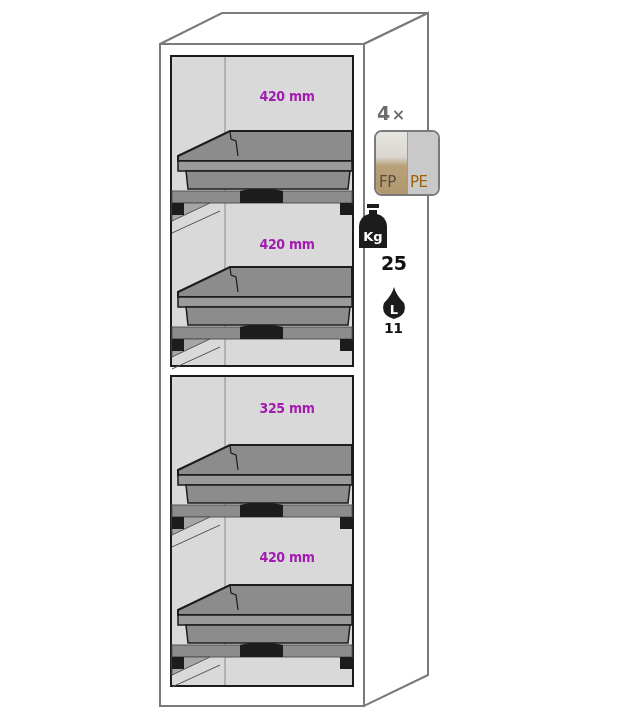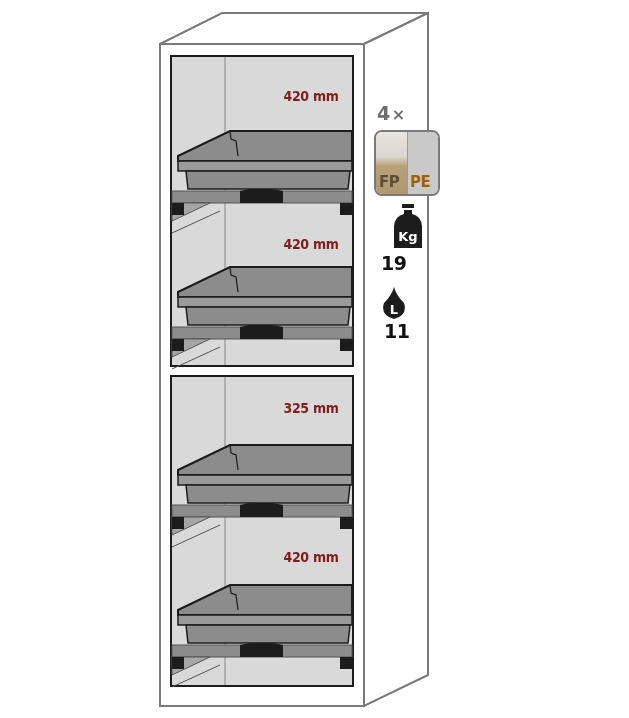--- a/index.html
+++ b/index.html
@@ -1,30 +1,30 @@
 <!DOCTYPE html>
 <html><head>
 <meta charset="utf-8">
 <style>
   html, body { margin:0; padding:0; background:#ffffff; }
   body { width:629px; height:718px; position:relative; overflow:hidden; font-family:"DejaVu Sans", sans-serif; }
   .cabinet-svg { position:absolute; left:0; top:0; }
-  .dim-label { position:absolute; font-family:"DejaVu Sans Condensed","DejaVu Sans", sans-serif; font-weight:bold; font-size:14px; color:#7f1d1d; letter-spacing:-0.3px; white-space:nowrap; transform:translateX(-50%);margin-left:24px; }
+  .dim-label { position:absolute; font-family:"DejaVu Sans Condensed","DejaVu Sans", sans-serif; font-weight:bold; font-size:14px; color:#a21caf; letter-spacing:-0.3px; white-space:nowrap; transform:translateX(-50%); }
   .qty { position:absolute; left:377px; top:102px; font-weight:bold; font-size:19px; color:#6d6d6d; letter-spacing:-0.5px; }
   .qty .x { font-size:16px; margin-left:2px; }
   .badge { position:absolute; left:374px; top:130px; width:66px; height:66px; border-radius:8px; border:2px solid #7a7a7a; overflow:hidden; box-sizing:border-box; }
   .badge .fp { position:absolute; left:0; top:0; width:31px; height:100%; background:linear-gradient(180deg,#e8e6e0 0%,#d9d6cf 40%,#b8a179 55%,#b09770 100%); }
   .badge .pe { position:absolute; left:31px; top:0; right:0; height:100%; background:#c9c9c9; border-left:1px solid #9a9a9a; }
-  .badge span { position:absolute; bottom:3px; font-weight:bold; font-size:15px; color:#5a5a5a; letter-spacing:-0.5px; }
+  .badge span { position:absolute; bottom:3px; font-weight:normal; font-size:15px; color:#5a5a5a; letter-spacing:-0.5px; }
   .badge .fp-text { left:3px; color:#5b4e39; }
   .badge .pe-text { left:34px; color:#a16207; }
-  .weight-icon { position:absolute; left:393px; top:204px; }
+  .weight-icon { position:absolute; left:358px; top:204px; }
   .weight-val { position:absolute; left:381px; top:252px; font-weight:bold; font-size:19px; color:#111; letter-spacing:-0.5px; }
   .drop-icon { position:absolute; left:382px; top:287px; }
-  .volume-val { position:absolute; left:384px; top:320px; font-weight:bold; font-size:19px; color:#111; letter-spacing:-0.5px; }
+  .volume-val { position:absolute; left:384px; top:320px; font-weight:bold; font-size:14px; color:#111; letter-spacing:-0.5px; }
 </style>
 </head>
 <body>
 
 <svg class="cabinet-svg" width="629" height="718" viewBox="0 0 629 718">
 
   <g stroke="#7a7a7a" stroke-width="2" fill="#ffffff">
     <polygon points="160,44 222,13 428,13 364,44"></polygon>
     <polygon points="364,44 428,13 428,675 364,706"></polygon>
     <rect x="160" y="44" width="204" height="662"></rect>
@@ -79,21 +79,21 @@
   <span class="pe-text">PE</span>
 </div>
 
 <div class="weight-icon">
   <svg width="30" height="44" viewBox="0 0 30 44">
     <rect x="9" y="0" width="12" height="4" fill="#1c1c1c"></rect>
     <path d="M11,6 L19,6 L19,10 Q28,12 29,22 L29,44 L1,44 L1,22 Q2,12 11,10 Z" fill="#1c1c1c"></path>
     <text x="15" y="37" text-anchor="middle" font-family="DejaVu Sans, sans-serif" font-weight="bold" font-size="13" fill="#ffffff">Kg</text>
   </svg>
 </div>
-<div class="weight-val">19</div>
+<div class="weight-val">25</div>
 
 <div class="drop-icon">
   <svg width="24" height="32" viewBox="0 0 24 32">
     <path d="M12,0 Q14,8 22,16 Q26,28 12,32 Q-2,28 2,16 Q10,8 12,0 Z" fill="#1c1c1c"></path>
     <text x="12" y="27" text-anchor="middle" font-family="DejaVu Sans, sans-serif" font-weight="bold" font-size="13" fill="#ffffff">L</text>
   </svg>
 </div>
 <div class="volume-val">11</div>
 
 </body></html>

